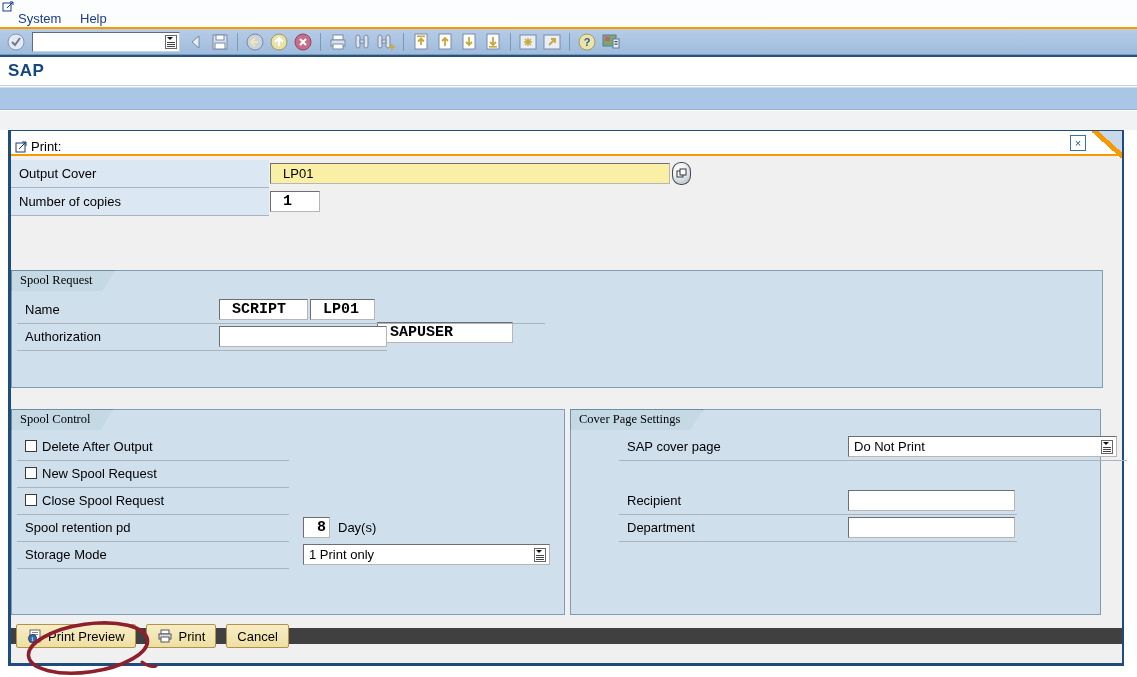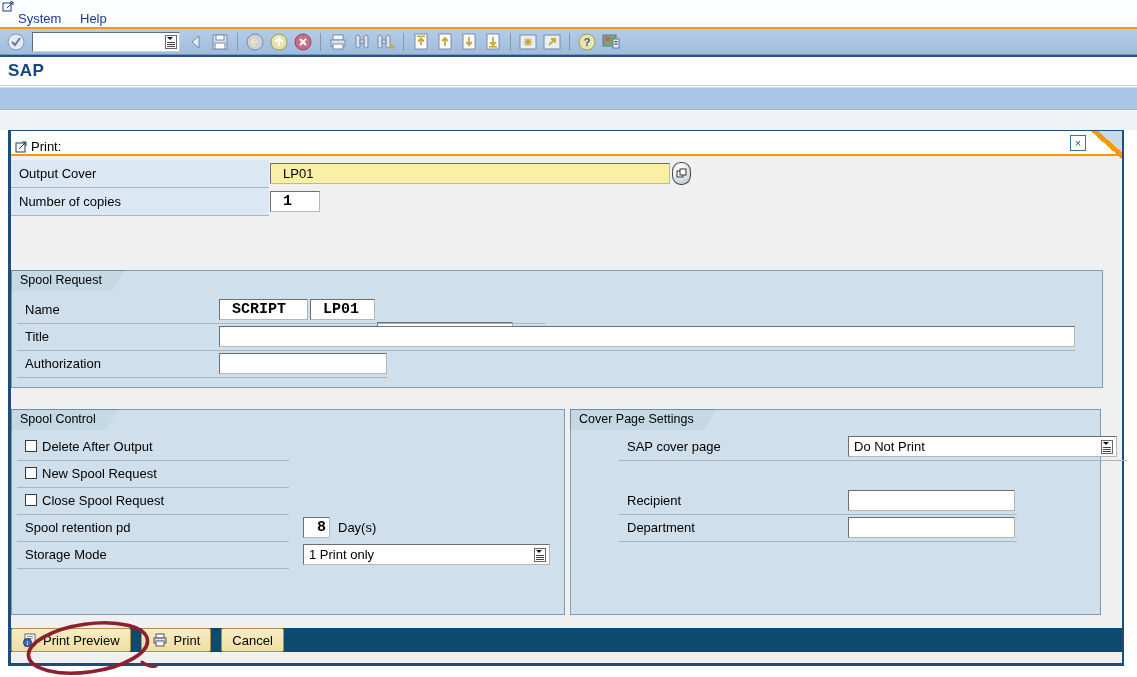--- a/index.html
+++ b/index.html
@@ -65,21 +65,21 @@
   .f-copies { position:absolute; left:259px; top:3px; width:50px; }
   .f-pagesel { position:absolute; left:259px; top:3px; width:791px; }
 
   
   .groupbox { position:absolute; background:#cfdfec; border:1px solid #7f9dae; }
   .box-spoolreq  { left:0px;   top:114px; width:1092px; height:118px; }
   .box-spoolctl  { left:0px;   top:253px; width:554px;  height:206px; }
   .box-cover     { left:559px; top:253px; width:531px;  height:206px; }
   .grouptab { position:absolute; left:-1px; top:-1px; height:21px; background:#c4d9e4;
               border:1px solid #6e8e9e; border-bottom:none; padding:2px 22px 0 8px; font-size:12.5px;
-              clip-path:polygon(0 0, 100% 0, calc(100% - 13px) 100%, 0 100%); }
+              clip-path:polygon(0 0, 100% 0, calc(100% - 13px) 100%, 0 100%);font-family:Liberation Serif, serif; }
   .boxrow { position:relative; height:27px; }
   .row-sep { position:absolute; bottom:0; left:5px; height:1px; background:#a9b4bd; }
   .boxlabel { position:absolute; left:13px; top:5px; }
 
   
   .sr-rows { position:absolute; left:0; top:26px; width:100%; }
   .sr-name-f1 { position:absolute; left:207px; top:2px; width:89px; }
   .sr-name-f2 { position:absolute; left:298px; top:2px; width:65px; }
   .sr-name-f3 { position:absolute; left:365px; top:2px; width:136px;margin-top:23px; }
   .sr-title-f { position:absolute; left:207px; top:2px; width:856px; }
@@ -95,22 +95,22 @@
            height:21px; display:flex; align-items:center; justify-content:space-between; padding:0 2px 0 5px; }
   .sc-combo { left:291px; top:2px; width:247px; }
 
   
   .cp-rows { position:absolute; left:0; top:24px; width:100%;margin-left:43px; }
   .cp-combo { left:234px; top:2px; width:269px; }
   .cp-field { position:absolute; left:234px; top:2px; width:167px; }
   .cp-gap { height:27px; }
 
   
-  .dlg-footer { position:absolute; left:0; top:472px; width:1111px; height:24px; background:#0c4a6e;
-                display:flex; align-items:center; gap:10px; }
+  .dlg-footer { position:absolute; left:0; top:472px; width:1111px; height:16px; background:#404040;
+                display:flex; align-items:center; gap:10px; padding-left:5px; }
   .btn { display:inline-flex; align-items:center; gap:6px; height:24px; padding:0 10px;
          background:linear-gradient(#f7edc6,#eedfa2); border:1px solid #b2914a; border-radius:2px;
          font-size:13px; cursor:default; }
 
   svg { display:block; }
 
   .annotation-layer { position:absolute; left:0; top:0; width:1137px; height:677px; pointer-events:none; }
 </style>
 </head>
 <body>
@@ -303,25 +303,20 @@
 
       <div class="groupbox box-spoolreq">
         <span class="grouptab">Spool Request</span>
         <div class="sr-rows">
           <div class="boxrow">
             <span class="boxlabel">Name</span>
             <input class="field mono sr-name-f1" value="SCRIPT" style="">
             <input class="field mono sr-name-f2" value="LP01" style="">
             <input class="field mono sr-name-f3" value="SAPUSER" style="">
             <span class="row-sep" style="width:528px"></span>
-          </div>
-          <div class="boxrow">
-            <span class="boxlabel">Title</span>
-            <input class="field sr-title-f" value="" style="">
-            <span class="row-sep" style="width:1058px"></span>
           </div>
           <div class="boxrow">
             <span class="boxlabel">Authorization</span>
             <input class="field sr-auth-f" value="" style="">
             <span class="row-sep" style="width:370px"></span>
           </div>
         </div>
       </div>
 
       <div class="groupbox box-spoolctl">

